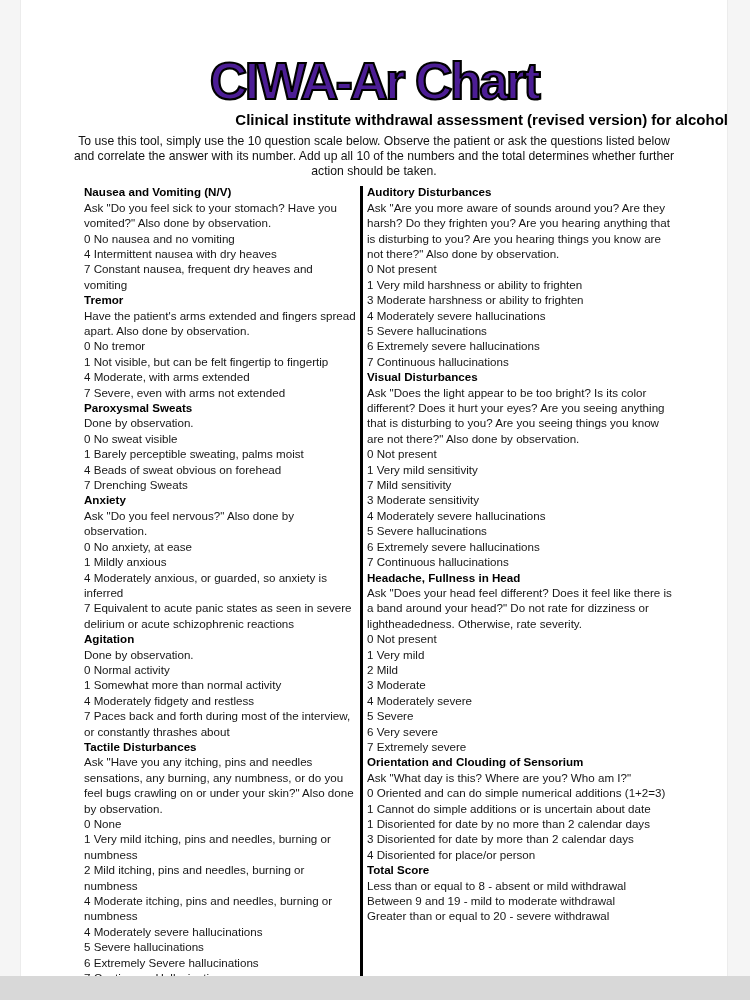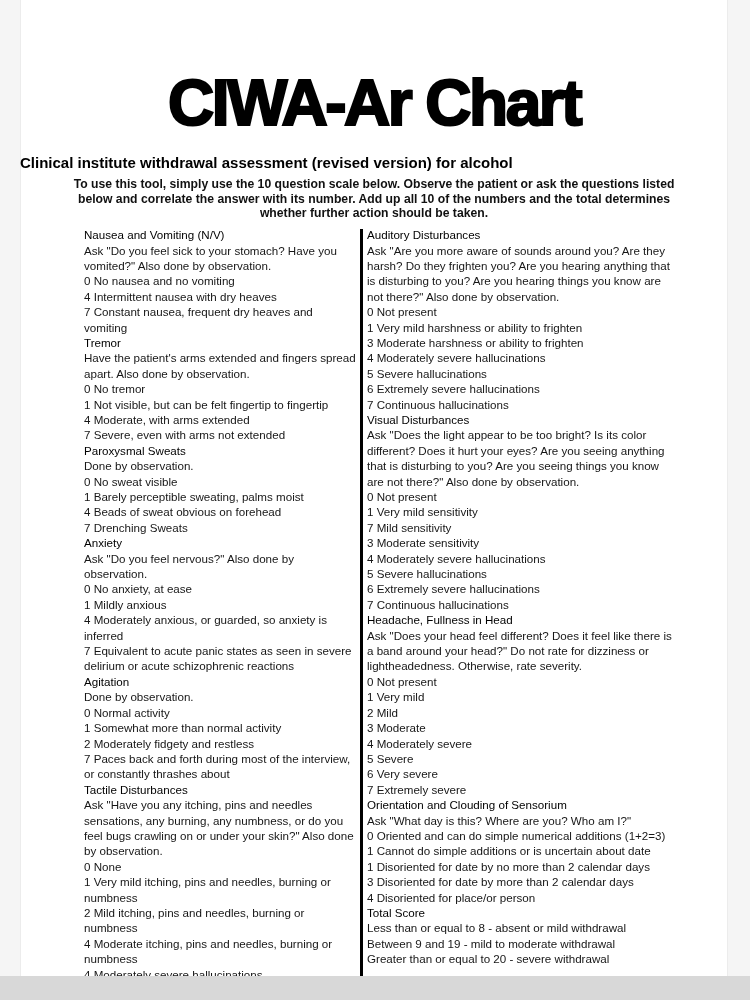--- a/index.html
+++ b/index.html
@@ -13,54 +13,53 @@
   }
   .edge { position: absolute; top: 0; bottom: 0; background: #f5f5f5; }
   .edge-left  { left: 0;  width: 20px; border-right: 1px solid #ececec; }
   .edge-right { right: 0; width: 22px; border-left: 1px solid #ececec; }
   .bottom-band {
     position: absolute; left: 0; right: 0; bottom: 0;
     height: 24px; background: #d8d8d8;
   }
   .poster { position: absolute; top: 0; left: 20px; width: 708px; }
   .title {
-    margin: 0; padding-top: 72px;
+    margin: 0; padding-top: 56px;
     text-align: center;
-    font-size: 64px; line-height: 0.98;
+    font-size: 52px; line-height: 0.98;
     font-weight: 900;
     letter-spacing: -2.5px;
-    color: #000000;
+    color: #4c1d95;
     -webkit-text-stroke: 2.2px #000;
   }
   .subtitle {
-    margin-top: 19px;
-    text-align: left;
+    margin-top: 4px;
+    text-align: right;
     font-size: 15px; font-weight: bold; color: #000;
   }
   .intro {
     width: 604px;
     margin: 6px auto 0 auto;
     text-align: center;
     font-size: 12.2px; line-height: 14.8px;
     color: #111;
-    font-weight: bold;
   }
   .columns {
     display: flex;
     align-items: stretch;
     margin: 6px 0 0 64px; 
   }
   .col { font-size: 11.6px; line-height: 15.4px; color: #161616; }
   .col-left  { width: 272px; }
   .col-right { width: 306px; }
   .divider {
     width: 3px; background: #000;
     margin: 2px 4px 0 4px;
   }
-  .sec-heading { font-weight: normal; color: #000; }
+  .sec-heading { font-weight: bold; color: #000; }
   .sec-desc, .sec-item { font-weight: normal; }
 </style>
 </head>
 <body>
 
 <div class="edge edge-left"></div>
 <div class="edge edge-right"></div>
 
 <div class="poster">
   <h1 class="title">CIWA-Ar Chart</h1>
@@ -97,21 +96,21 @@
           <div class="sec-item">0 No anxiety, at ease</div>
           <div class="sec-item">1 Mildly anxious</div>
           <div class="sec-item">4 Moderately anxious, or guarded, so anxiety is inferred</div>
           <div class="sec-item">7 Equivalent to acute panic states as seen in severe delirium or acute schizophrenic reactions</div>
         </div>
         <div>
           <div class="sec-heading">Agitation</div>
           <div class="sec-desc">Done by observation.</div>
           <div class="sec-item">0 Normal activity</div>
           <div class="sec-item">1 Somewhat more than normal activity</div>
-          <div class="sec-item">2 Moderately fidgety and restless</div>
+          <div class="sec-item">4 Moderately fidgety and restless</div>
           <div class="sec-item">7 Paces back and forth during most of the interview, or constantly thrashes about</div>
         </div>
         <div>
           <div class="sec-heading">Tactile Disturbances</div>
           <div class="sec-desc">Ask "Have you any itching, pins and needles sensations, any burning, any numbness, or do you feel bugs crawling on or under your skin?" Also done by observation.</div>
           <div class="sec-item">0 None</div>
           <div class="sec-item">1 Very mild itching, pins and needles, burning or numbness</div>
           <div class="sec-item">2 Mild itching, pins and needles, burning or numbness</div>
           <div class="sec-item">4 Moderate itching, pins and needles, burning or numbness</div>
           <div class="sec-item">4 Moderately severe hallucinations</div>

